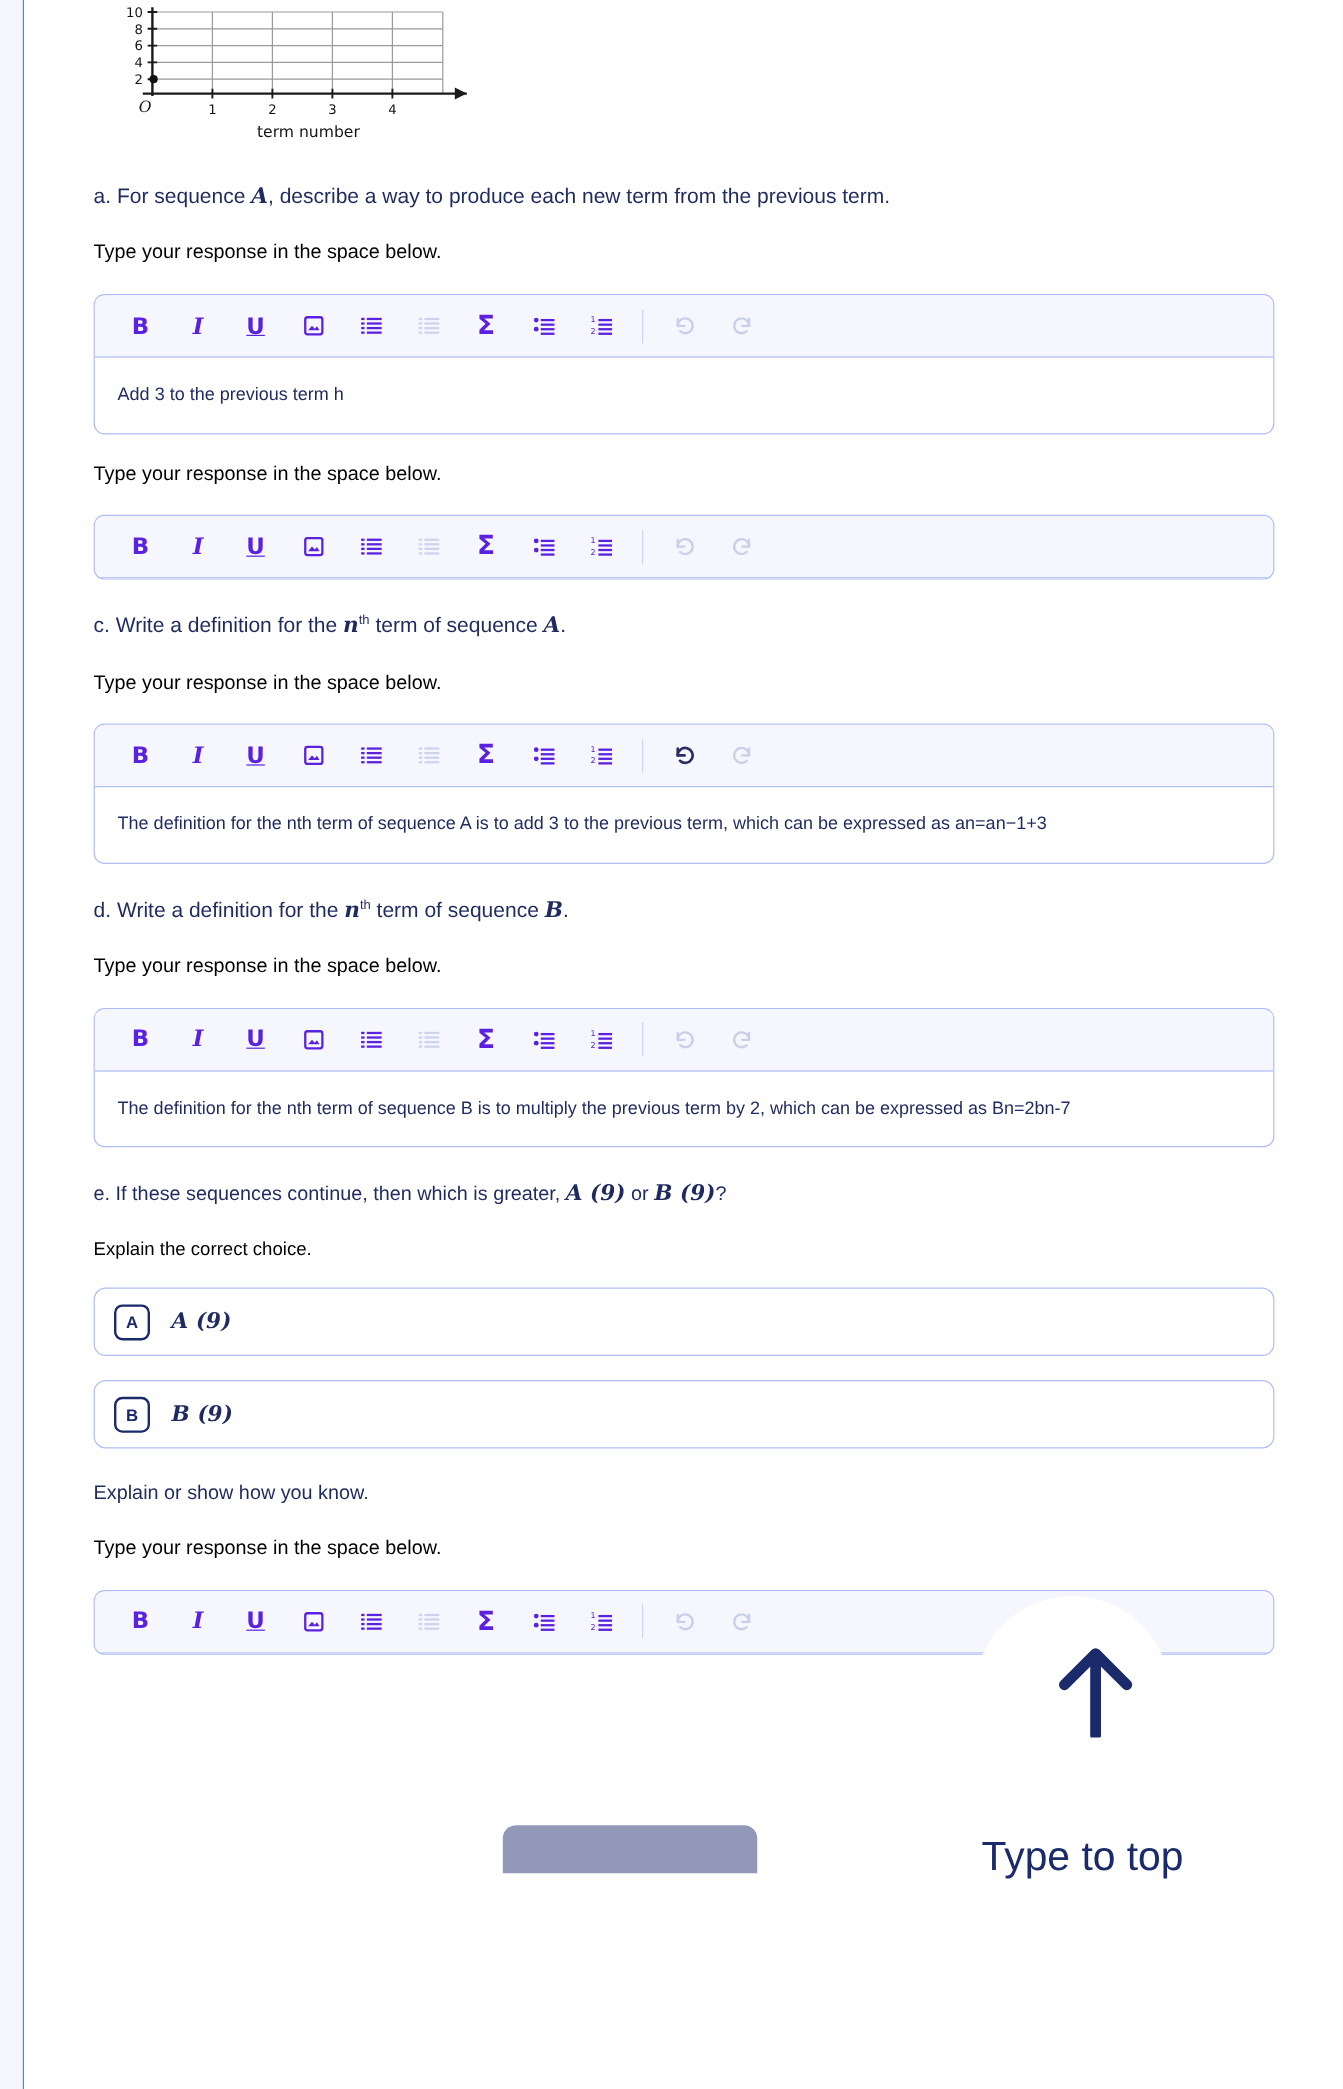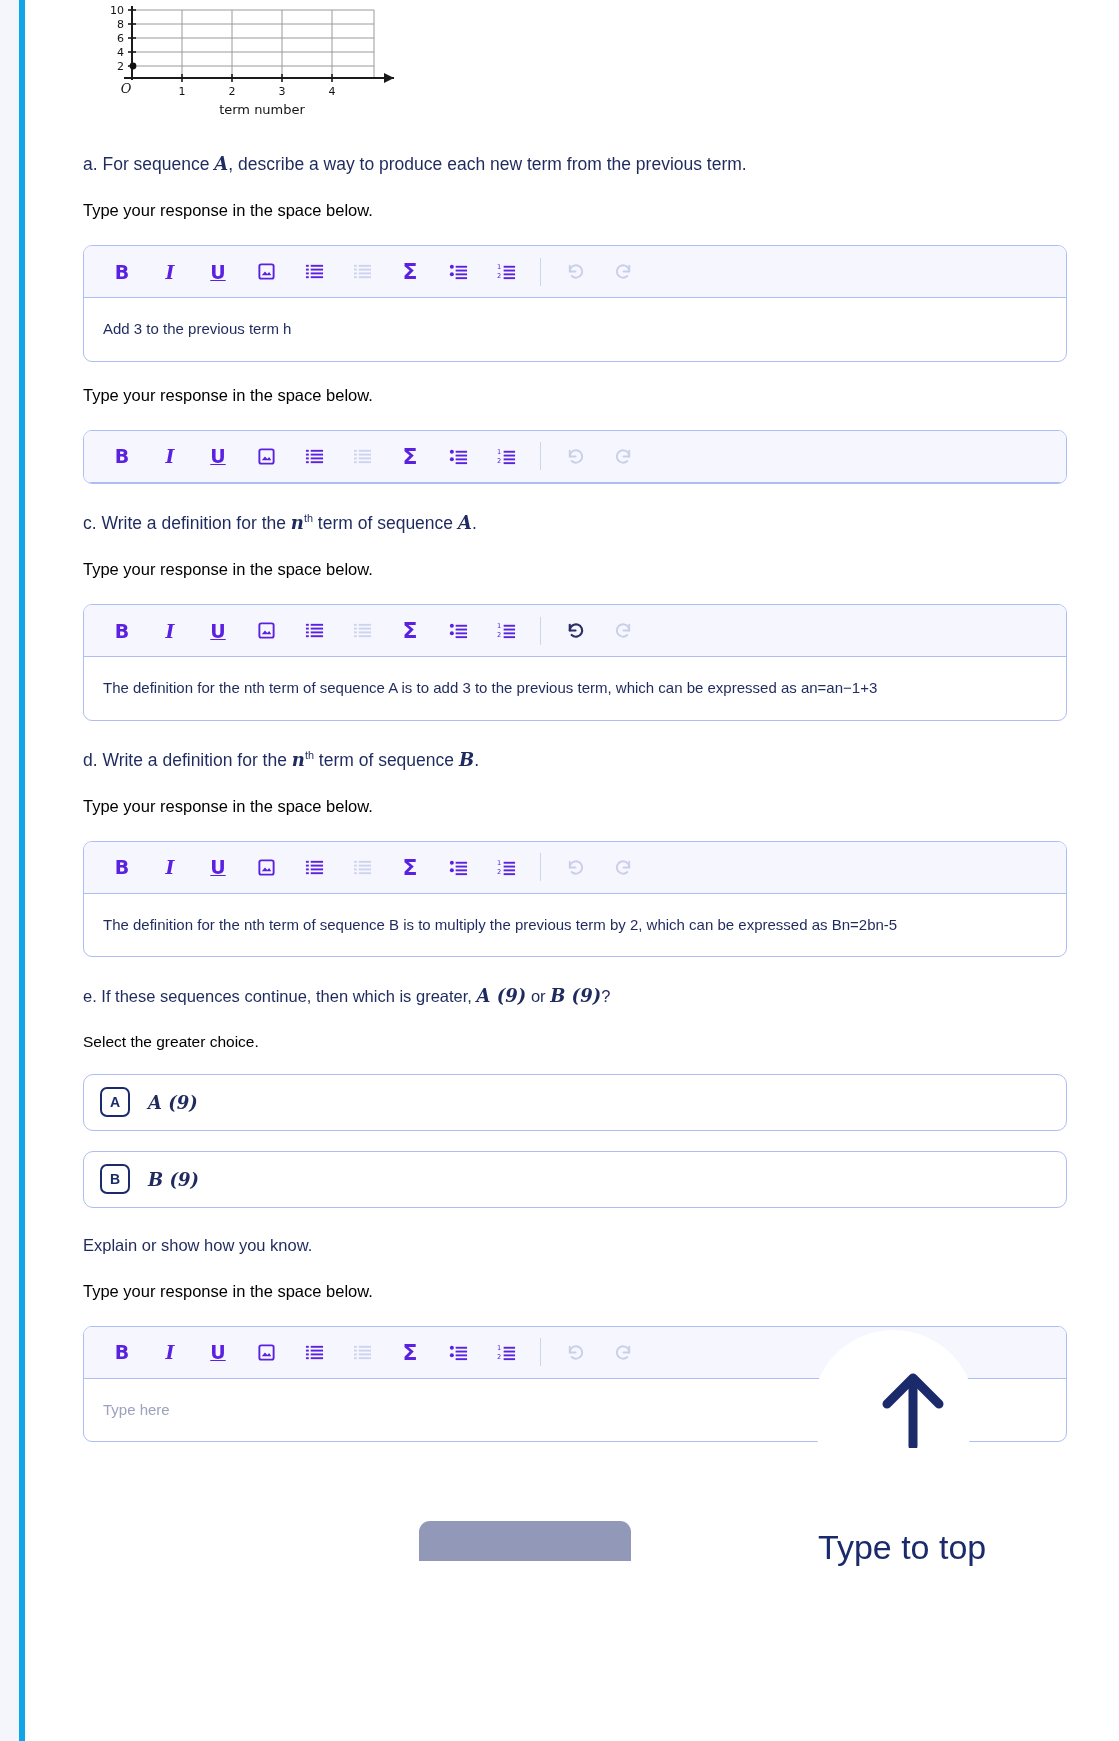--- a/index.html
+++ b/index.html
@@ -16,21 +16,21 @@
     overflow: hidden;
     background: #f4f6fb;
   }
   .sheet {
     position: absolute;
     left: 19px;
     top: 0;
     width: 1100px;
     min-height: 1741px;
     background: #ffffff;
-    border-left: 6px solid #0ea5e9;
+    border-left: 1px solid #0ea5e9;
   }
   .inner { padding: 0 58px 0 58px; width: 1100px; }
 
   
   .graph-wrap { position: relative; height: 125px; width: 330px; margin-left: 19px; }
   .graph-wrap svg { display: block; }
 
   
   .prompt {
     color: #1f2a5e;
@@ -550,27 +550,27 @@
                 <path d="M5 5v6h6" fill="none" stroke="currentColor" stroke-width="2" stroke-linecap="round" stroke-linejoin="round"></path>
               </svg>
           </div>
           <div class="tb-btn redo">
             <svg width="21" height="21" viewBox="0 0 22 22">
                 <path d="M17 11a6.5 6.5 0 1 0-2 4.7" fill="none" stroke="currentColor" stroke-width="2" stroke-linecap="round"></path>
                 <path d="M17 5v6h-6" fill="none" stroke="currentColor" stroke-width="2" stroke-linecap="round" stroke-linejoin="round"></path>
               </svg>
           </div>
         </div>
-        <div class="editor-body e-tall">The definition for the  nth  term of sequence B is to multiply the previous term by 2, which can be expressed as Bn=2bn-5</div>
+        <div class="editor-body e-tall">The definition for the  nth  term of sequence B is to multiply the previous term by 2, which can be expressed as Bn=2bn-7</div>
       </div>
 
       <div class="prompt" style="font-size:16.5px">
         <span>e. If these sequences continue, then which is greater, </span><span class="mathvar">A (9)</span><span> or </span><span class="mathvar">B (9)</span><span>?</span>
       </div>
-      <div class="subprompt" style="font-size:15.5px">Select the greater choice.</div>
+      <div class="subprompt" style="font-size:15.5px">Explain the correct choice.</div>
 
       <div class="choice">
         <div class="choice-badge">A</div>
         <div class="choice-text mathvar">A (9)</div>
       </div>
       <div class="choice">
         <div class="choice-badge">B</div>
         <div class="choice-text mathvar">B (9)</div>
       </div>
 
@@ -648,21 +648,20 @@
                 <path d="M5 5v6h6" fill="none" stroke="currentColor" stroke-width="2" stroke-linecap="round" stroke-linejoin="round"></path>
               </svg>
           </div>
           <div class="tb-btn redo">
             <svg width="21" height="21" viewBox="0 0 22 22">
                 <path d="M17 11a6.5 6.5 0 1 0-2 4.7" fill="none" stroke="currentColor" stroke-width="2" stroke-linecap="round"></path>
                 <path d="M17 5v6h-6" fill="none" stroke="currentColor" stroke-width="2" stroke-linecap="round" stroke-linejoin="round"></path>
               </svg>
           </div>
         </div>
-        <div class="editor-body placeholder">Type here</div>
       </div>
 
     </div>
   </div>
 
   <div class="bottom-pill"></div>
 
   <div class="btt-circle"></div>
   <svg class="btt-arrow" viewBox="0 0 66 76">
     <line x1="33" y1="74" x2="33" y2="8" stroke="#1b2a6b" stroke-width="9" stroke-linecap="round"></line>

